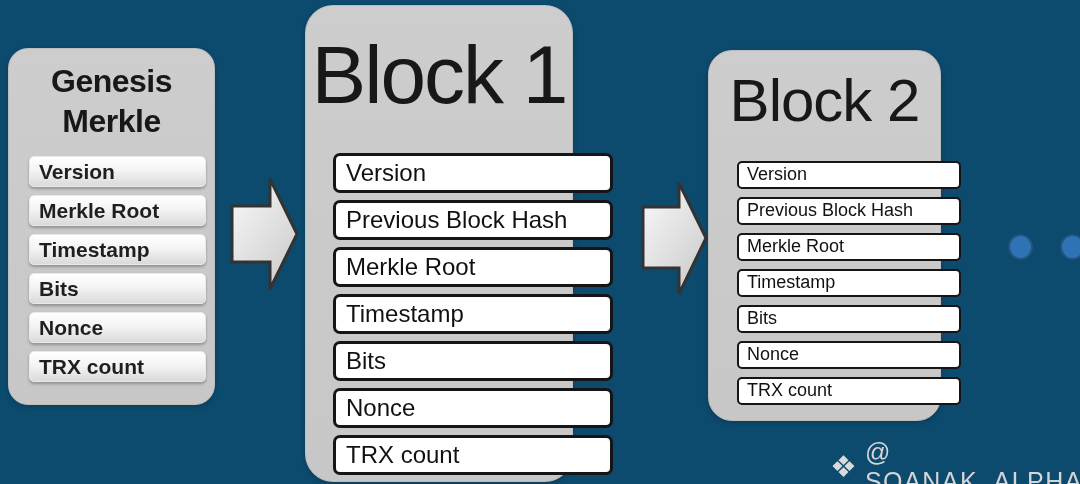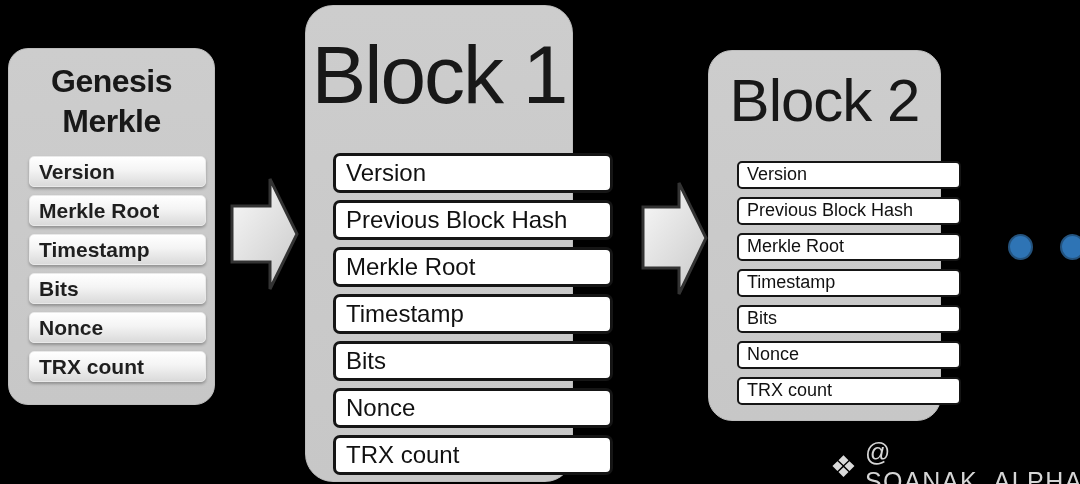--- a/index.html
+++ b/index.html
@@ -1,20 +1,20 @@
 <!DOCTYPE html>
 <html><head>
 <meta charset="utf-8">
 <style>
   html, body { margin: 0; padding: 0; background: #ffffff; }
   .canvas {
     position: relative;
     width: 1080px;
     height: 484px;
-    background: #000000;
+    background: #0c4a6e;
     overflow: hidden;
     font-family: "Liberation Sans", sans-serif;
     color: #1a1a1a;
   }
   .card {
     position: absolute;
     background: linear-gradient(180deg, #cdcdcd 0%, #c7c7c7 100%);
     border: 1px solid #bdbdbd;
     border-radius: 24px;
     box-shadow: 0 2px 5px rgba(0,0,0,0.18);

